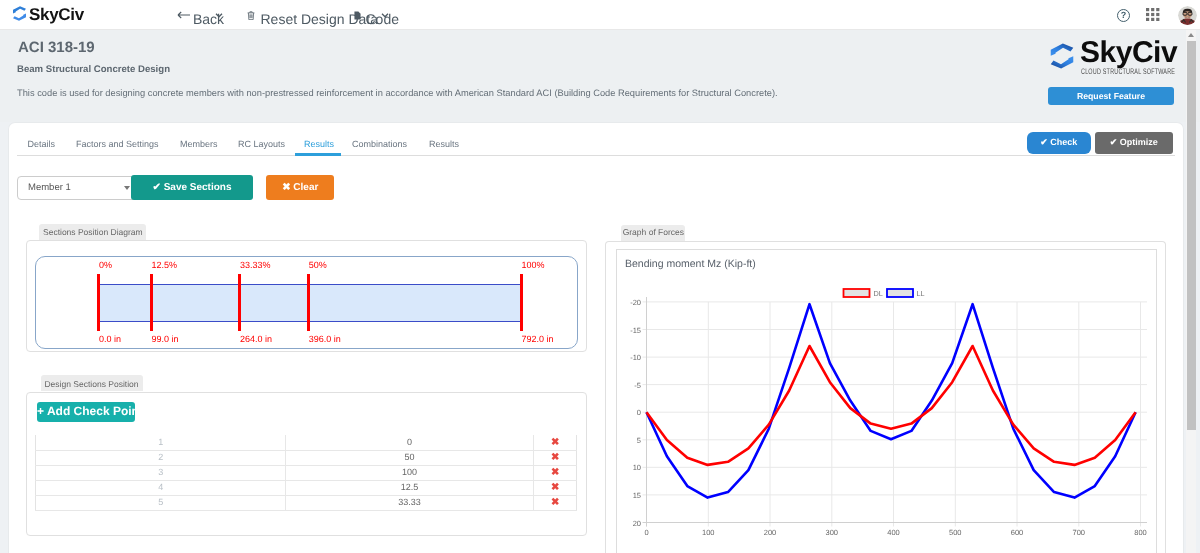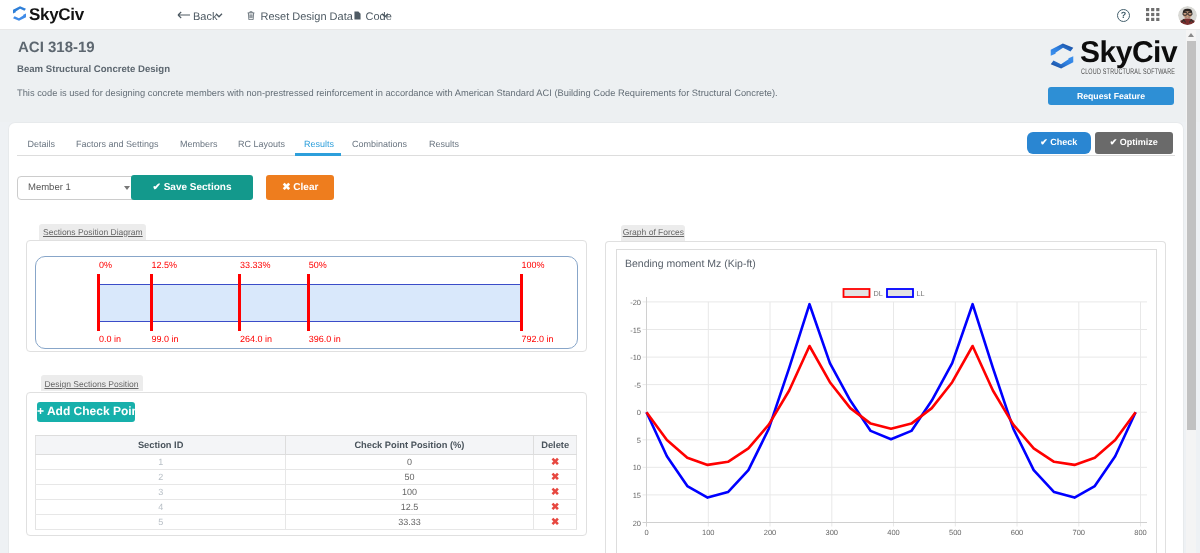--- a/index.html
+++ b/index.html
@@ -2,34 +2,34 @@
 <html><head>
 <meta charset="utf-8">
 <style>
 * { margin:0; padding:0; box-sizing:border-box; -webkit-font-smoothing:antialiased; text-rendering:geometricPrecision; }
 html,body { width:1200px; height:553px; overflow:hidden; }
 body { font-family:"Liberation Sans", sans-serif; background:#eef1f4; position:relative; }
 .abs { position:absolute; }
 
 
 #topbar { position:absolute; left:0; top:0; width:1200px; height:30px; background:#fff; border-bottom:1px solid #e8e8e8; }
-.mtxt { position:absolute; font-size:11px; color:#4e5a63; white-space:nowrap; }
+.mtxt { position:absolute; font-size:14px; color:#4e5a63; white-space:nowrap; }
 
 
 #header { position:absolute; left:0; top:30px; width:1200px; height:92px; background:#edf0f2; }
 
 
 #card { position:absolute; left:8px; top:122px; width:1176px; height:431px; background:#fff; border-radius:7px 7px 0 0; border:1px solid #e7eaec; border-bottom:none; }
 
 .tab { position:absolute; font-size:9px; color:#6a7581; top:139px; white-space:nowrap; }
 .btn { position:absolute; color:#fff; font-weight:bold; text-align:center; border-radius:3px; white-space:nowrap; }
 
 
 .fbox { position:absolute; background:#fff; border:1px solid #e0e0e0; border-radius:4px; }
-.flabel { position:absolute; background:#ececec; border-radius:3px 3px 0 0; font-size:8.5px; color:#666; text-align:center;text-decoration:underline; }
+.flabel { position:absolute; background:#ececec; border-radius:3px 3px 0 0; font-size:8.5px; color:#666; text-align:center; }
 
 .rline { position:absolute; top:274.3px; width:3px; height:57px; background:#f00; }
 .rlab { position:absolute; font-size:9px; color:#f00; white-space:nowrap; }
 
 #tbl { position:absolute; left:35.4px; top:435px; width:542px; border-collapse:collapse; font-size:8.5px; color:#666; border-left:1px solid #e3e3e3; border-right:1px solid #e3e3e3; }
 #tbl th { border-top:1px solid #ddd; border-bottom:1px solid #ddd; border-right:1px solid #ddd; font-size:9.3px; color:#4a545c; font-weight:bold; height:19px; background:#f4f5f7; }
 #tbl th:last-child { border-right:none; }
 #tbl td { border-bottom:1px solid #e7e7e7; border-right:1px solid #e7e7e7; height:15px; text-align:center; padding:0; line-height:13px; font-size:9px; }
 #tbl td:last-child { border-right:none; }
 #tbl td.id { color:#b9c0c7; }
@@ -156,25 +156,20 @@
 <div class="flabel" style="left:40.5px;top:375px;width:102px;height:16px;line-height:18px;">Design Sections Position</div>
 <div class="fbox" style="left:25.6px;top:392px;width:561.8px;height:143.7px;"></div>
 <div class="btn" style="left:37px;top:402px;width:98px;height:19.6px;line-height:19.6px;background:#17b0ab;font-size:12px;">+ Add Check Point</div>
 <table id="tbl">
   <colgroup>
       <col class="c1">
       <col class="c2">
       <col class="c3">
     </colgroup>
   <tbody>
-      <tr>
-        <th>Section ID</th>
-        <th>Check Point Position (%)</th>
-        <th>Delete</th>
-      </tr>
   <tr>
         <td class="id">1</td>
         <td>0</td>
         <td><span class="xdel">✖</span></td>
       </tr>
   <tr>
         <td class="id">2</td>
         <td>50</td>
         <td><span class="xdel">✖</span></td>
       </tr>

